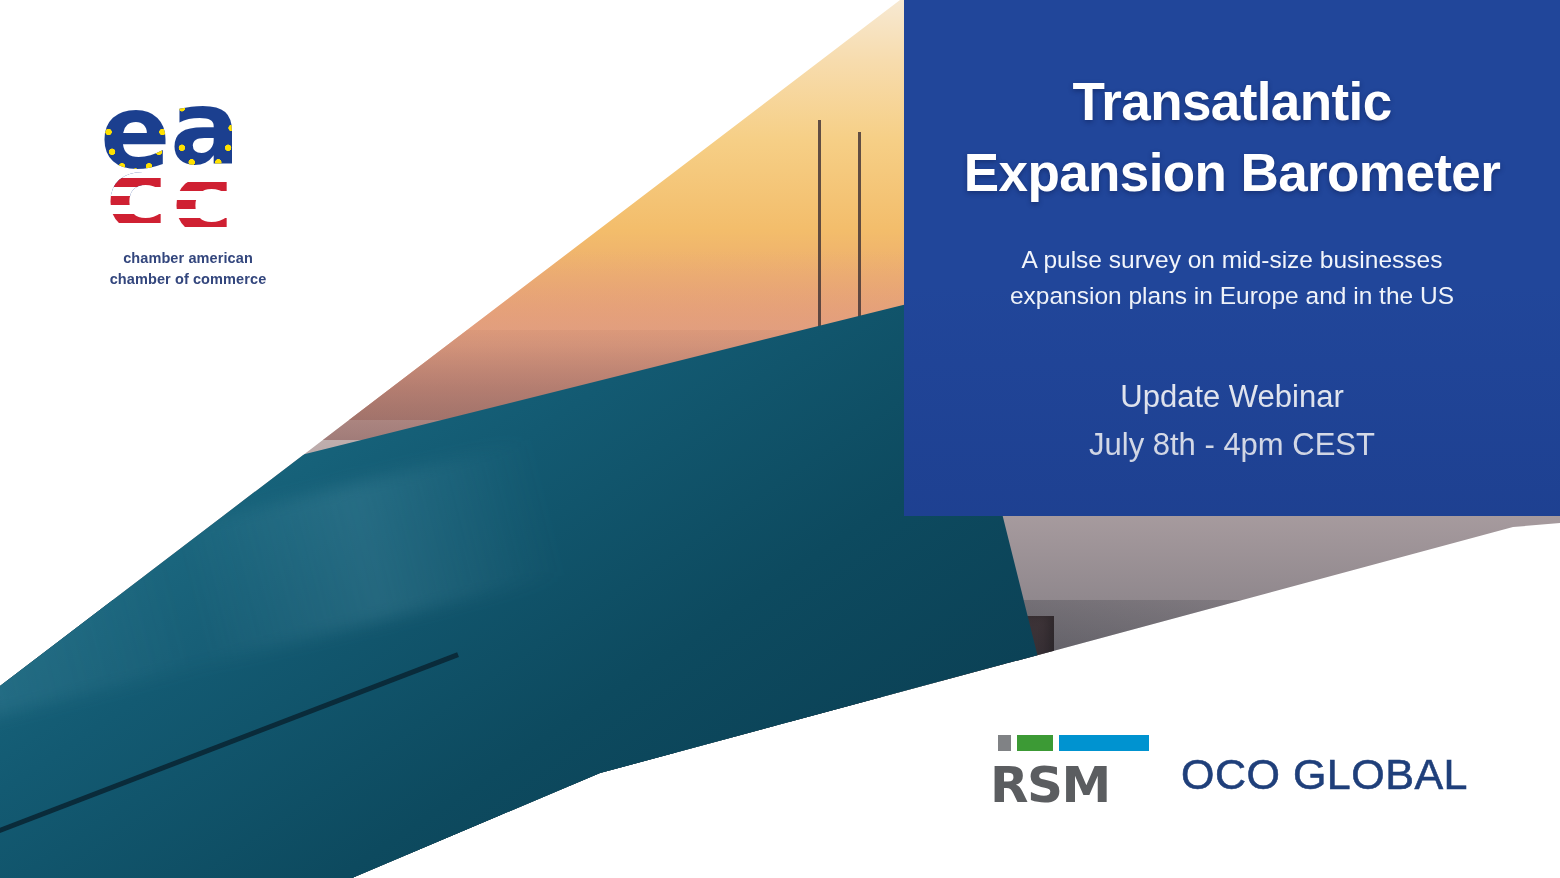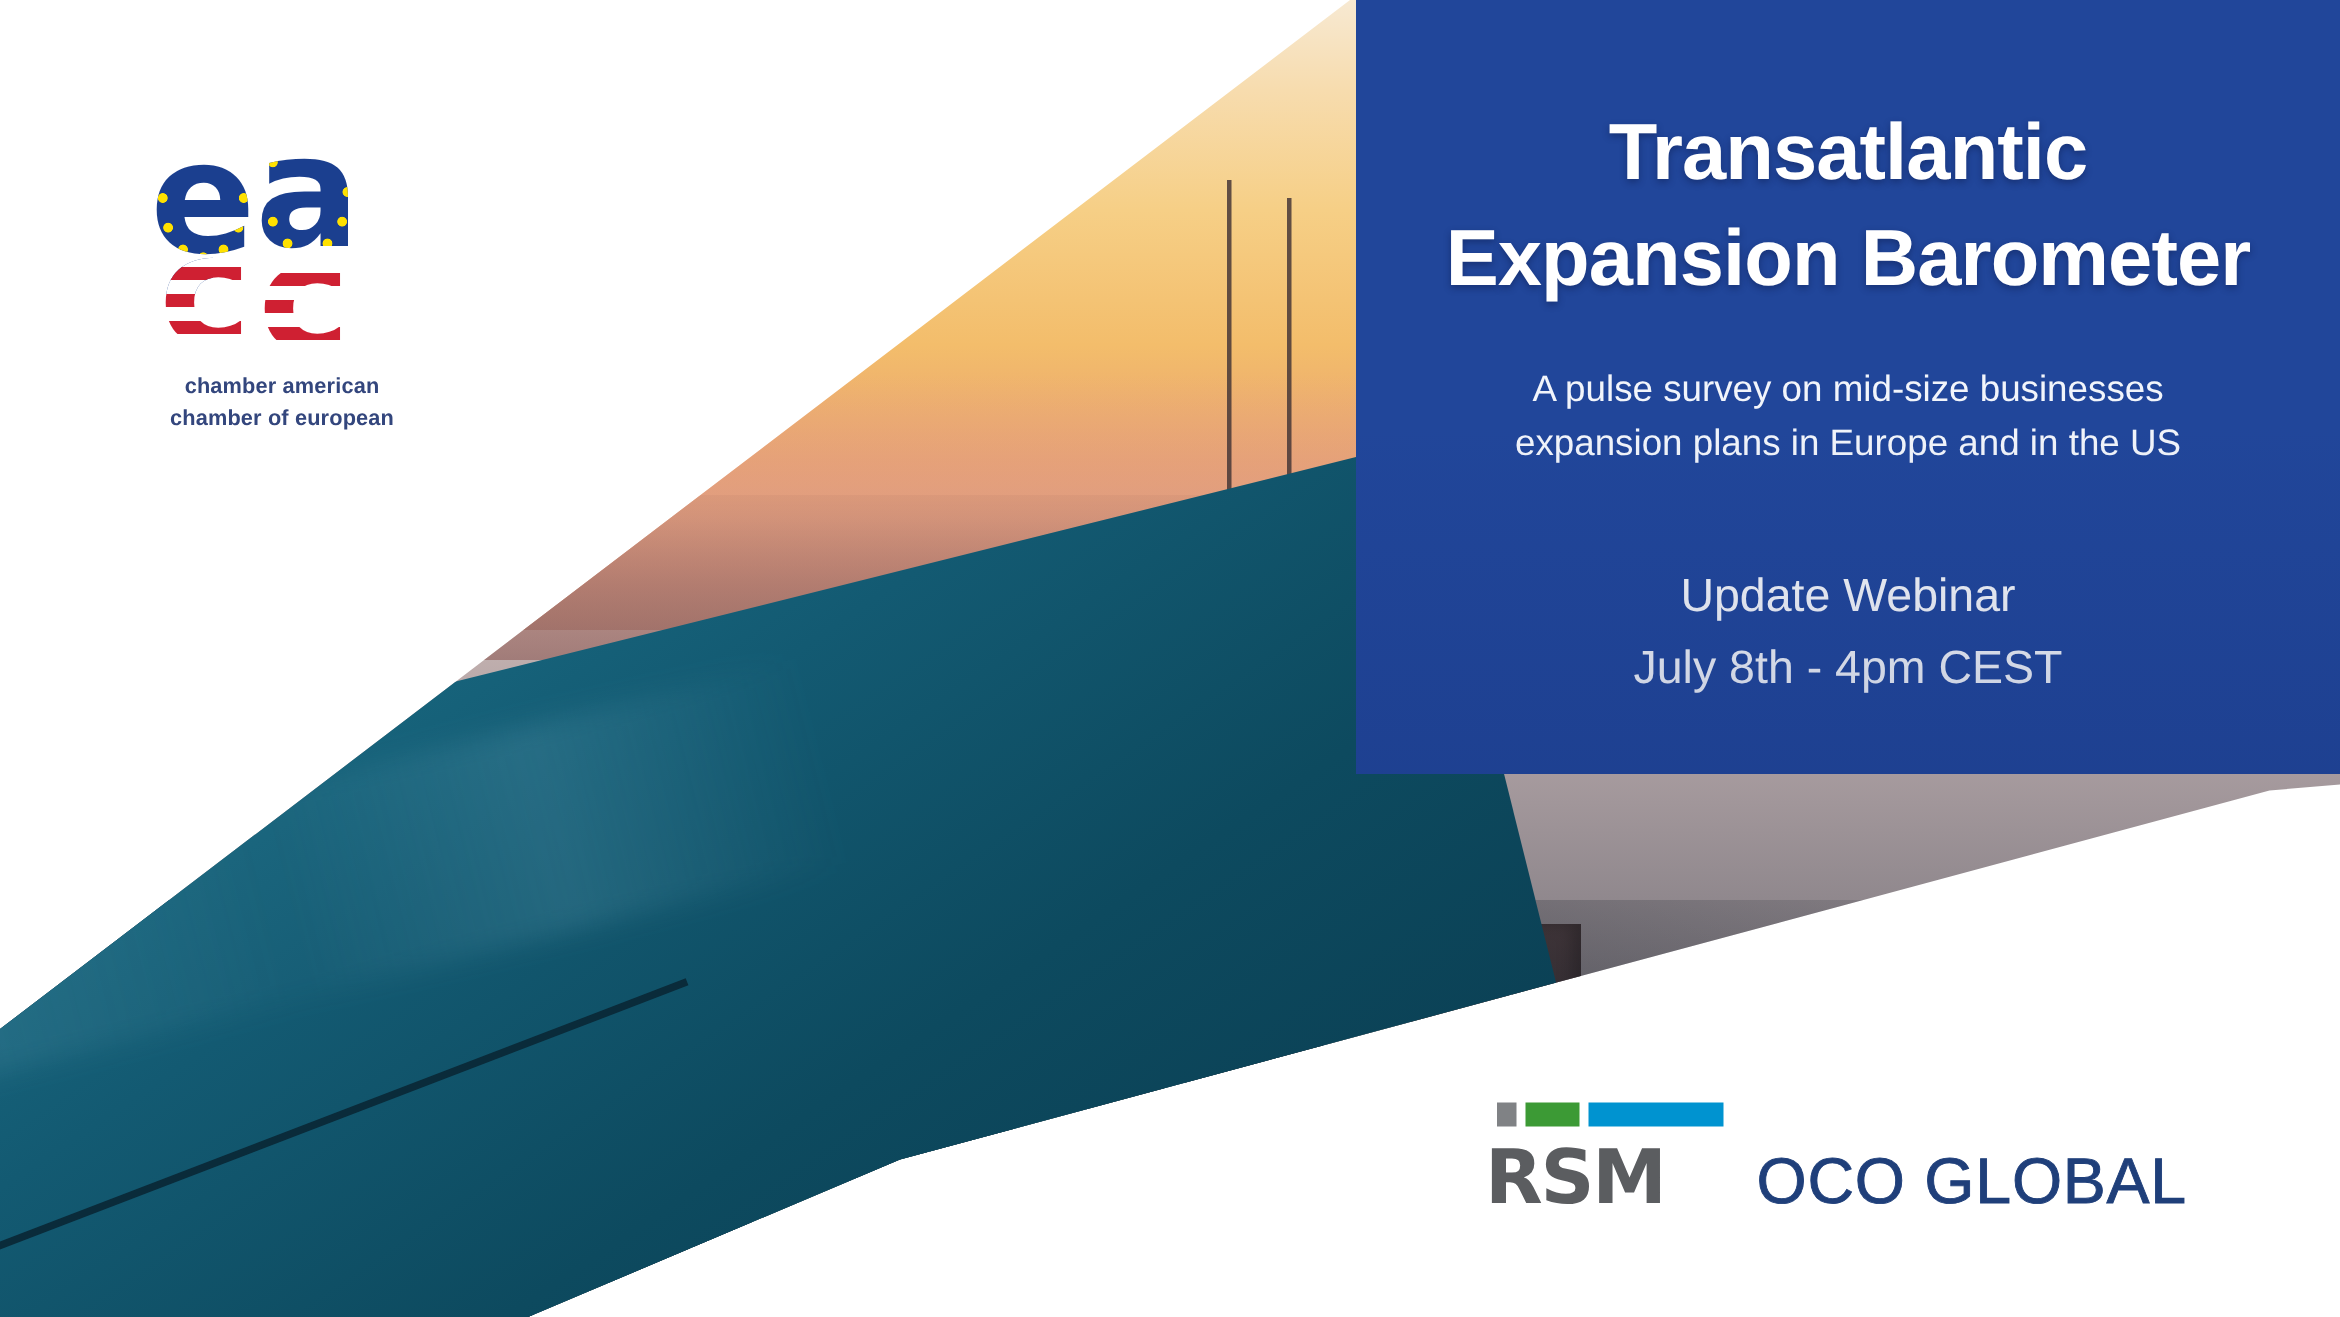--- a/index.html
+++ b/index.html
@@ -229,21 +229,21 @@
     letter-spacing: .1px;
   }
   .eacc-tagline span { display: block; }
 
   
   .footer-logos {
     position: absolute;
     left: 990px; top: 735px;
     display: flex;
     align-items: flex-end;
-    gap: 22px;
+    gap: 32px;
   }
   .rsm-logo { position: relative; }
   .rsm-bars {
     display: flex;
     align-items: flex-end;
     gap: 6px;
     height: 16px;
     margin-left: 8px;
     margin-bottom: 9px;
   }
@@ -258,21 +258,21 @@
     letter-spacing: -1.5px;
     color: #5b5d60;
   }
   .oco-word {
     font-family: "Liberation Sans", sans-serif;
     font-weight: normal;
     font-size: 43px;
     line-height: 1;
     letter-spacing: 0.5px;
     color: #1f3f7a;
-    margin-bottom: 0;
+    margin-bottom: 14px;
     -webkit-text-stroke: 0.6px #1f3f7a;
   }
 </style>
 </head>
 <body>
 
 <div class="slide">
 
   <div class="photo-band">
     <div class="sky"></div>
@@ -339,21 +339,21 @@
 
   <div class="eacc-logo">
     <div class="eacc-mark">
       <span class="glyph glyph-e eu-fill">e</span>
       <span class="glyph glyph-a eu-fill">a</span>
       <span class="glyph glyph-c1 us-fill">c</span>
       <span class="glyph glyph-c2 us-fill-alt">c</span>
     </div>
     <div class="eacc-tagline">
       <span>chamber american</span>
-      <span>chamber of european</span>
+      <span>chamber of commerce</span>
     </div>
   </div>
 
   <div class="footer-logos">
     <div class="rsm-logo">
       <div class="rsm-bars">
         <span class="bar-gray"></span>
         <span class="bar-green"></span>
         <span class="bar-blue"></span>
       </div>

